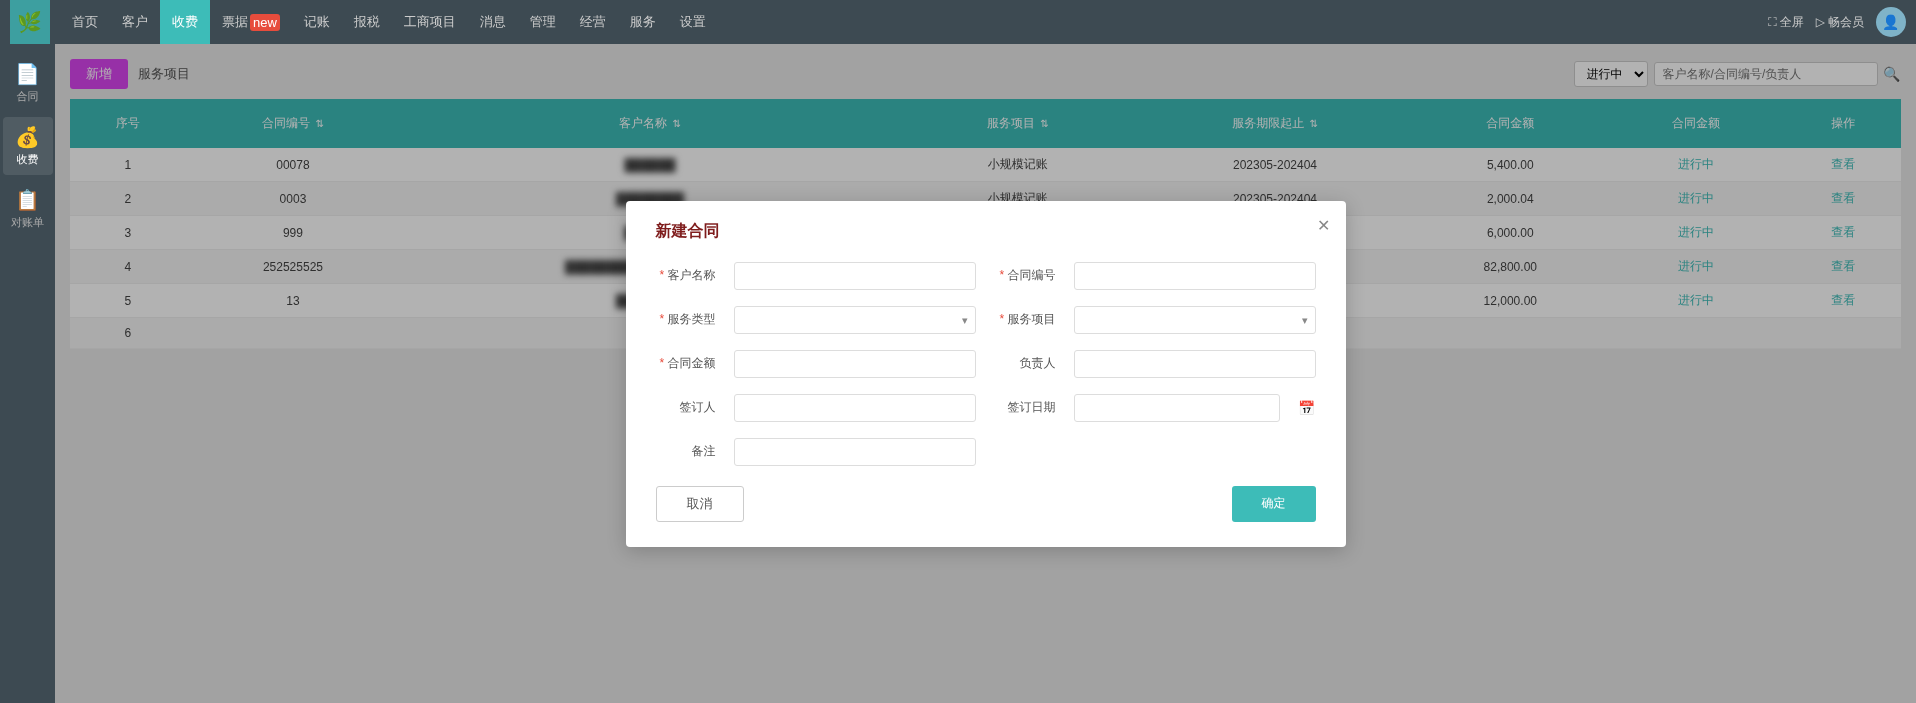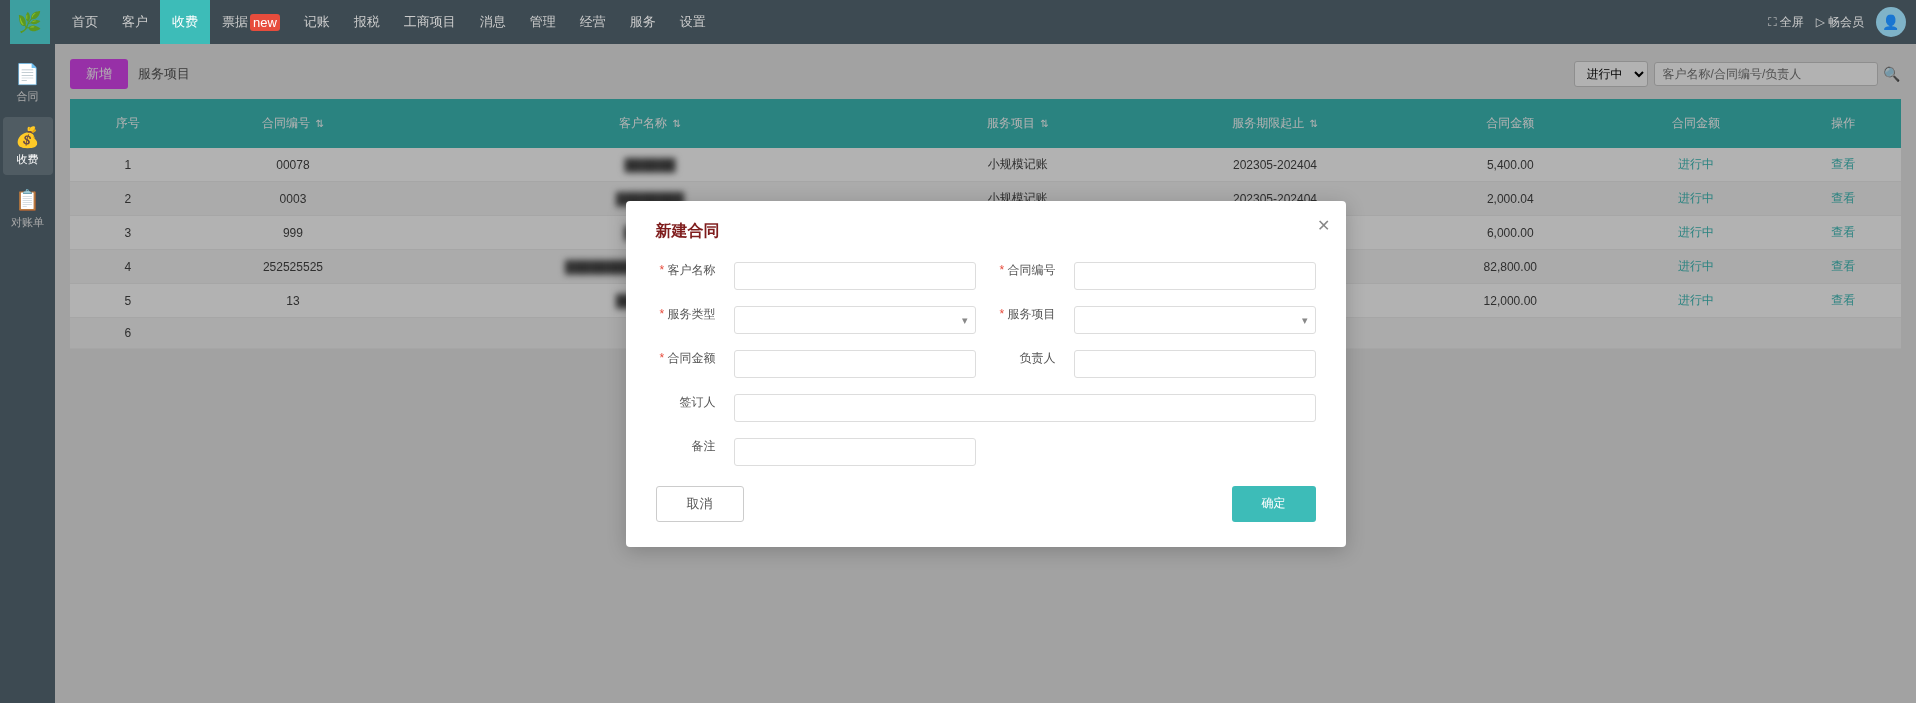--- a/index.html
+++ b/index.html
@@ -165,21 +165,21 @@
     }
     .modal-close {
       position: absolute; top: 15px; right: 15px;
       background: none; border: none; cursor: pointer;
       font-size: 16px; color: #888;
     }
     .form-row {
       display: flex; gap: 20px; margin-bottom: 16px;
     }
     .form-group {
-      flex: 1; display: flex; align-items: flex-start; gap: 18px;
+      flex: 1; display: flex; align-items: center; gap: 18px;
     }
     .form-label {
       font-size: 12px; color: #555;
       white-space: nowrap;
       min-width: 60px; text-align: right;
     }
     .required-star { color: #e74c3c; }
     .form-input {
       flex: 1; padding: 6px 8px;
       border: 1px solid #ddd; border-radius: 3px;
@@ -420,20 +420,25 @@
             <span class="form-label">负责人</span>
             <input class="form-input" type="text" style="">
           </div>
         </div>
 
         <div class="form-row">
           <div class="form-group">
             <span class="form-label">签订人</span>
             <input class="form-input" type="text" style="">
           </div>
+          <div class="form-group">
+            <span class="form-label">签订日期</span>
+            <input class="form-input" type="text" style="">
+            <span class="calendar-icon">📅</span>
+          </div>
         </div>
 
         <div class="form-row">
           <div class="form-group">
             <span class="form-label">备注</span>
             <input class="form-input" type="text" style="">
           </div>
           <div class="form-group"></div>
         </div>
 

